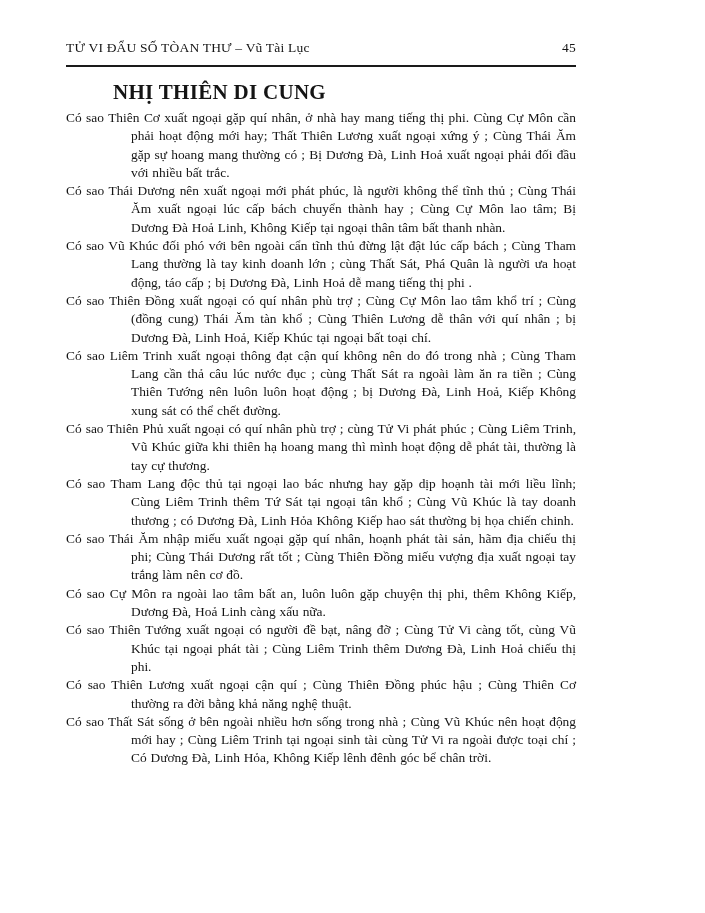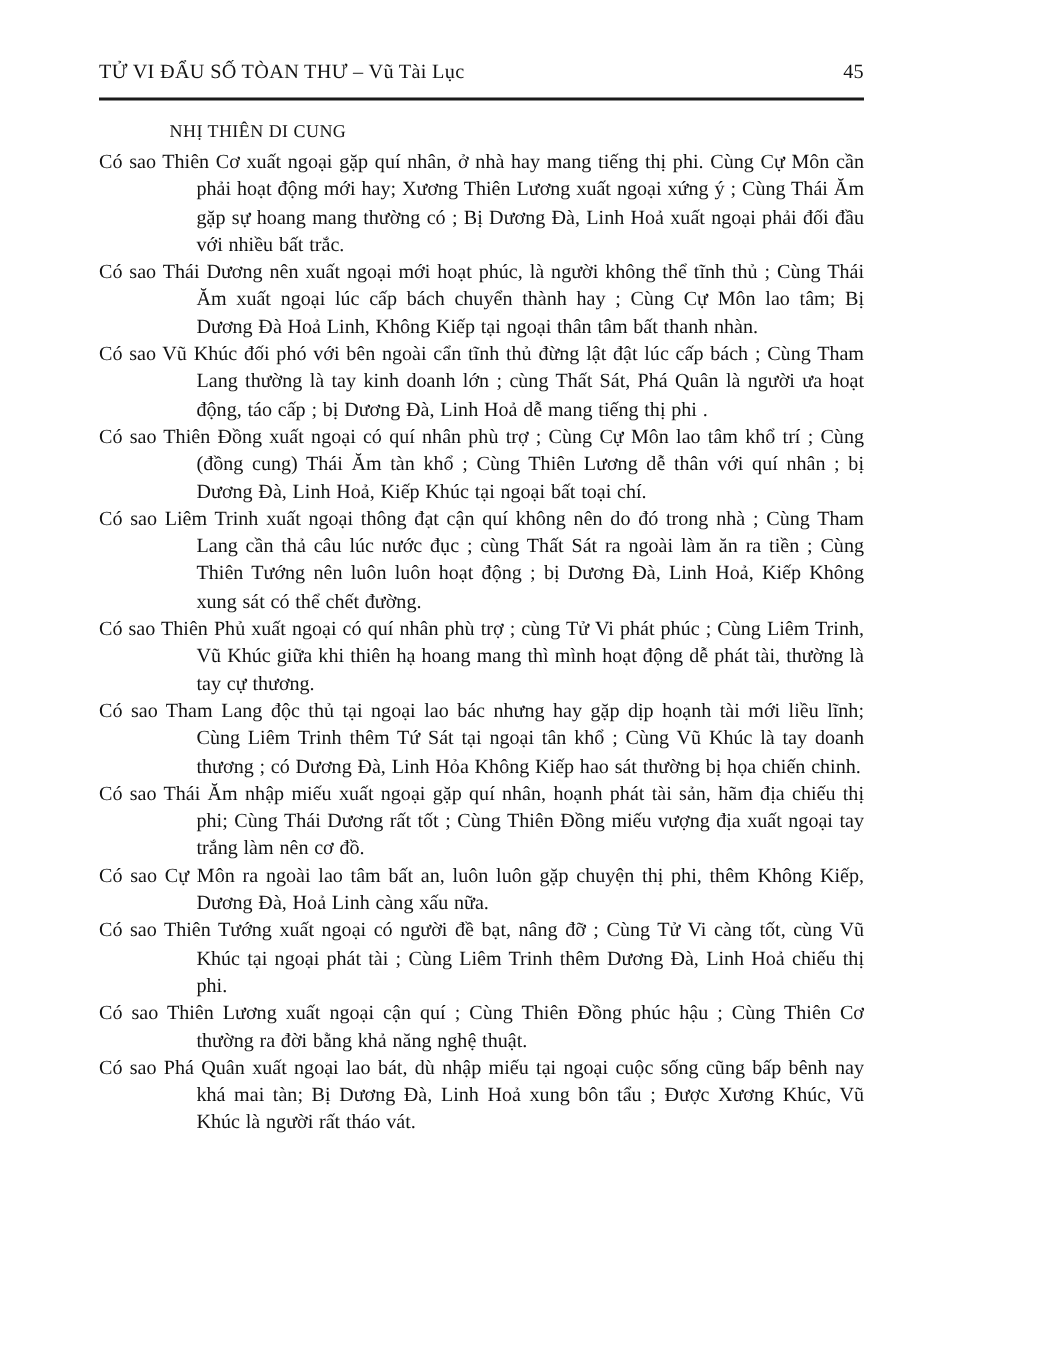--- a/index.html
+++ b/index.html
@@ -24,22 +24,22 @@
     align-items: baseline;
     font-size: 13.5px;
     letter-spacing: 0.2px;
   }
   .header-rule {
     border: 0;
     border-top: 2px solid #1a1a1a;
     margin: 9px 0 0 0;
   }
   .section-title {
-    font-size: 12px;
-    font-weight: normal;
+    font-size: 21px;
+    font-weight: bold;
     margin: 13px 0 4px 47px;
     letter-spacing: 0.3px;
   }
   .body-text p {
     margin: 0;
     font-size: 13.4px;
     line-height: 18.3px;
     text-align: justify;
     padding-left: 65px;
     text-indent: -65px;
@@ -54,27 +54,27 @@
   <div class="header-row">
     <span>TỬ VI ĐẨU SỐ TÒAN THƯ – Vũ Tài Lục</span>
     <span>45</span>
   </div>
 
   <hr class="header-rule">
 
   <h1 class="section-title">NHỊ THIÊN DI CUNG</h1>
 
   <div class="body-text">
-    <p>Có sao Thiên Cơ xuất ngoại gặp quí nhân, ở nhà hay mang tiếng thị phi. Cùng Cự Môn cần phải hoạt động mới hay; Xương Thiên Lương xuất ngoại xứng ý ; Cùng Thái Ăm gặp sự hoang mang thường có ; Bị Dương Đà, Linh Hoả xuất ngoại phải đối đầu với nhiều bất trắc.</p>
-    <p>Có sao Thái Dương nên xuất ngoại mới hoạt phúc, là người không thể tĩnh thủ ; Cùng Thái Ăm xuất ngoại lúc cấp bách chuyển thành hay ; Cùng Cự Môn lao tâm; Bị Dương Đà Hoả Linh, Không Kiếp tại ngoại thân tâm bất thanh nhàn.</p>
+    <p>Có sao Thiên Cơ xuất ngoại gặp quí nhân, ở nhà hay mang tiếng thị phi. Cùng Cự Môn cần phải hoạt động mới hay; Thất Thiên Lương xuất ngoại xứng ý ; Cùng Thái Ăm gặp sự hoang mang thường có ; Bị Dương Đà, Linh Hoả xuất ngoại phải đối đầu với nhiều bất trắc.</p>
+    <p>Có sao Thái Dương nên xuất ngoại mới phát phúc, là người không thể tĩnh thủ ; Cùng Thái Ăm xuất ngoại lúc cấp bách chuyển thành hay ; Cùng Cự Môn lao tâm; Bị Dương Đà Hoả Linh, Không Kiếp tại ngoại thân tâm bất thanh nhàn.</p>
     <p>Có sao Vũ Khúc đối phó với bên ngoài cẩn tĩnh thủ đừng lật đật lúc cấp bách ; Cùng Tham Lang thường là tay kinh doanh lớn ; cùng Thất Sát, Phá Quân là người ưa hoạt động, táo cấp ; bị Dương Đà, Linh Hoả dễ mang tiếng thị phi .</p>
     <p>Có sao Thiên Đồng xuất ngoại có quí nhân phù trợ ; Cùng Cự Môn lao tâm khổ trí ; Cùng (đồng cung) Thái Ăm tàn khổ ; Cùng Thiên Lương dễ thân với quí nhân ; bị Dương Đà, Linh Hoả, Kiếp Khúc tại ngoại bất toại chí.</p>
     <p>Có sao Liêm Trinh xuất ngoại thông đạt cận quí không nên do đó trong nhà ; Cùng Tham Lang cần thả câu lúc nước đục ; cùng Thất Sát ra ngoài làm ăn ra tiền ; Cùng Thiên Tướng nên luôn luôn hoạt động ; bị Dương Đà, Linh Hoả, Kiếp Không xung sát có thể chết đường.</p>
     <p>Có sao Thiên Phủ xuất ngoại có quí nhân phù trợ ; cùng Tử Vi phát phúc ; Cùng Liêm Trinh, Vũ Khúc giữa khi thiên hạ hoang mang thì mình hoạt động dễ phát tài, thường là tay cự thương.</p>
     <p>Có sao Tham Lang độc thủ tại ngoại lao bác nhưng hay gặp dịp hoạnh tài mới liều lĩnh; Cùng Liêm Trinh thêm Tứ Sát tại ngoại tân khổ ; Cùng Vũ Khúc là tay doanh thương ; có Dương Đà, Linh Hỏa Không Kiếp hao sát thường bị họa chiến chinh.</p>
     <p>Có sao Thái Ăm nhập miếu xuất ngoại gặp quí nhân, hoạnh phát tài sản, hãm địa chiếu thị phi; Cùng Thái Dương rất tốt ; Cùng Thiên Đồng miếu vượng địa xuất ngoại tay trắng làm nên cơ đồ.</p>
     <p>Có sao Cự Môn ra ngoài lao tâm bất an, luôn luôn gặp chuyện thị phi, thêm Không Kiếp, Dương Đà, Hoả Linh càng xấu nữa.</p>
     <p>Có sao Thiên Tướng xuất ngoại có người đề bạt, nâng đỡ ; Cùng Tử Vi càng tốt, cùng Vũ Khúc tại ngoại phát tài ; Cùng Liêm Trinh thêm Dương Đà, Linh Hoả chiếu thị phi.</p>
     <p>Có sao Thiên Lương xuất ngoại cận quí ; Cùng Thiên Đồng phúc hậu ; Cùng Thiên Cơ  thường ra đời bằng khả năng nghệ thuật.</p>
-    <p>Có sao Phá Quân xuất ngoại lao bát, dù nhập miếu tại ngoại cuộc sống cũng bấp bênh nay khá mai tàn; Bị Dương Đà, Linh Hoả xung bôn tẩu ; Được Xương Khúc, Vũ Khúc là người rất tháo vát.</p>
+    <p>Có sao Thất Sát sống ở bên ngoài nhiều hơn sống trong nhà ; Cùng Vũ Khúc nên hoạt động mới hay ; Cùng Liêm Trinh tại ngoại sinh tài cùng Tử Vi ra ngoài được toại chí ; Có Dương Đà, Linh Hỏa, Không Kiếp lênh đênh góc bể chân trời.</p>
   </div>
 
 </div>
 
 </body></html>

